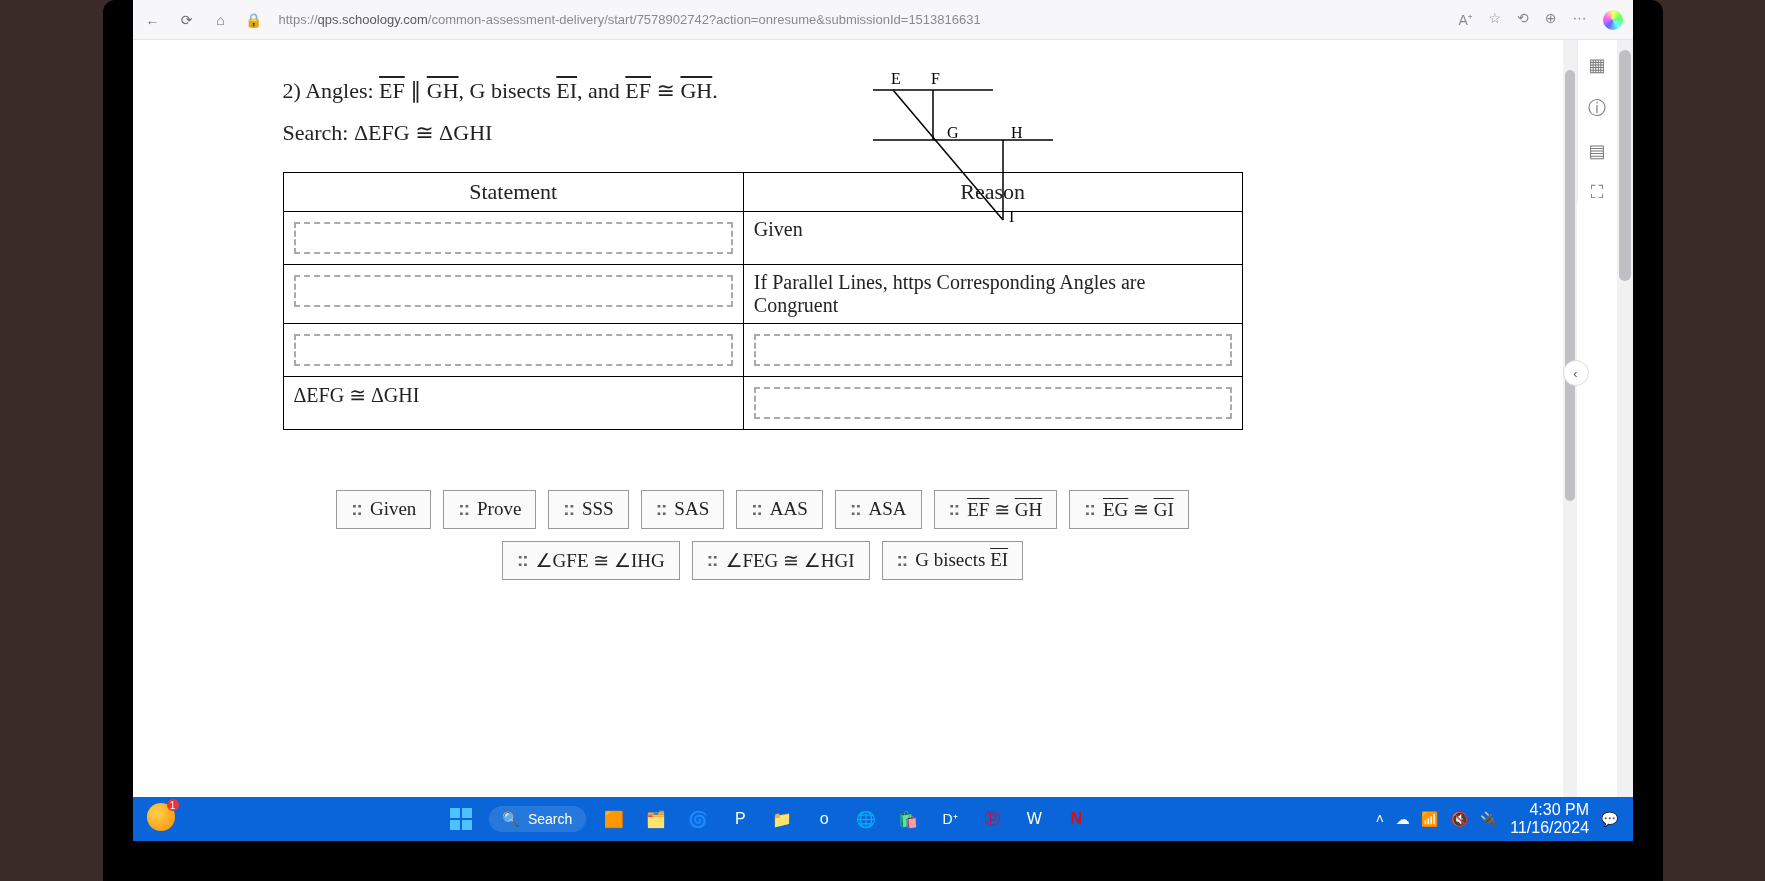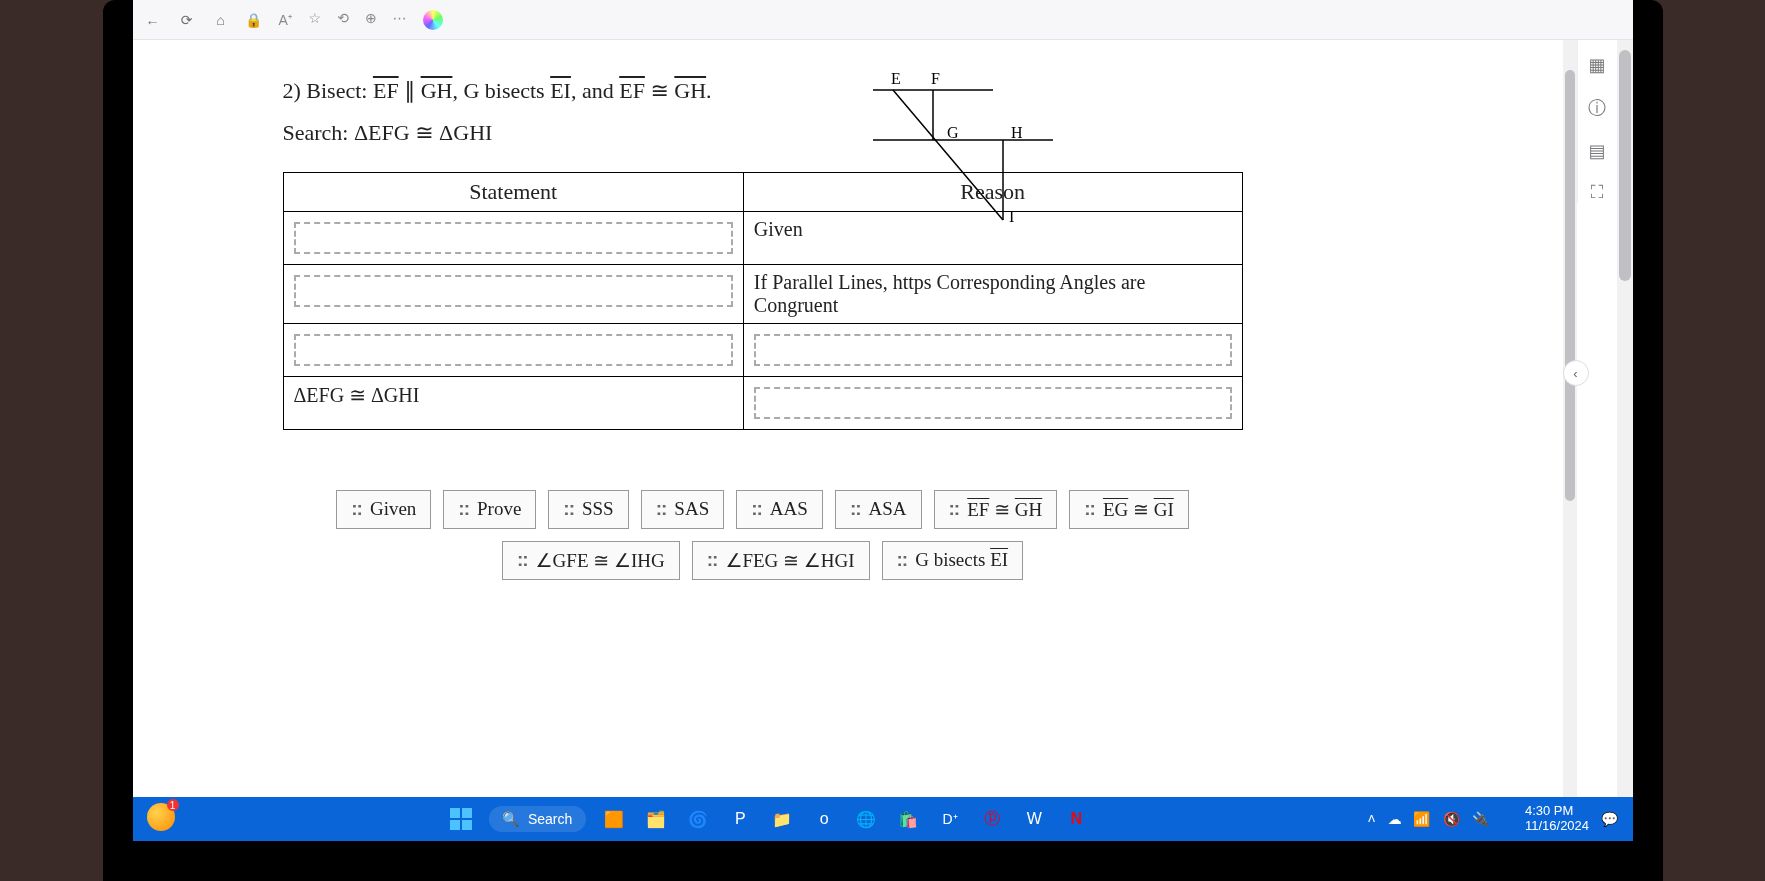--- a/index.html
+++ b/index.html
@@ -52,21 +52,21 @@
   .chip { border: 1px solid #999; background: #fafafa; padding: 7px 14px; font-size: 19px; display: flex; align-items: center; gap: 8px; }
   .chip .grip { font-family: Arial, sans-serif; font-weight: bold; color: #666; letter-spacing: -1px; }
 
   
   .taskbar { position: absolute; left: 30px; right: 30px; bottom: 40px; height: 44px; background: #0a66d8; display: flex; align-items: center; color: #fff; font-size: 14px; padding: 0 14px; }
   .taskbar .start-cluster { display:flex; align-items:center; gap:14px; margin-left: 300px;}
   .tb-icon { width: 28px; height: 28px; display: flex; align-items: center; justify-content: center; font-size: 16px; }
   .search-pill { display: flex; align-items: center; gap: 8px; background: rgba(255,255,255,0.12); padding: 5px 14px; border-radius: 18px; }
   .taskbar .spacer { flex: 1; }
   .tray { display: flex; align-items: center; gap: 12px; }
-  .clock { text-align: left; line-height: 1.15; font-size: 13px; margin-left: 23px; }
+  .clock { text-align: right; line-height: 1.15; font-size: 16px; }
   .weather-badge { position: absolute; left: 14px; top: 6px; width: 28px; height: 28px; border-radius: 50%; background: radial-gradient(circle at 35% 35%, #ffd24d, #ff8a00); display:flex; align-items:flex-start; justify-content:flex-end; }
   .weather-badge::after { content:"1"; font-size:10px; background:#e33; color:#fff; border-radius:50%; width:12px; height:12px; display:flex; align-items:center; justify-content:center; transform: translate(4px,-4px); }
 
   .win-logo { display: grid; grid-template-columns: 10px 10px; grid-template-rows: 10px 10px; gap: 2px; }
   .win-logo span:nth-child(1){background:#4cc2ff;}
   .win-logo span:nth-child(2){background:#4cc2ff;}
   .win-logo span:nth-child(3){background:#4cc2ff;}
   .win-logo span:nth-child(4){background:#4cc2ff;}
 
 </style>
@@ -74,36 +74,39 @@
 <body>
 
 <div class="laptop-frame">
   <div class="screen">
 
     <div class="chrome">
       <div class="nav-btn">←</div>
       <div class="nav-btn">⟳</div>
       <div class="nav-btn">⌂</div>
       <div class="nav-btn">🔒</div>
+      <div class="url">
+        https://<span class="host">qps.schoology.com</span><span>/common-assessment-delivery/start/7578902742?action=onresume&amp;submissionId=1513816631</span>
+      </div>
       <div class="right-icons">
         <span>A⁺</span>
         <span>☆</span>
         <span>⟲</span>
         <span>⊕</span>
         <span>⋯</span>
         <span class="ai-dot"></span>
       </div>
     </div>
 
     <div class="page-wrap">
       <div class="content-col">
 
         <div class="q-text">
           <span>2)</span>
-          <span>Bisect:</span>
+          <span>Angles:</span>
           <span class="overline math">EF</span> ∥ <span class="overline math">GH</span>, G bisects <span class="overline math">EI</span>, and <span class="overline math">EF</span> ≅ <span class="overline math">GH</span>.
           <br>
           <span>Search:</span>
           <span>ΔEFG ≅ ΔGHI</span>
         </div>
 
         <svg class="diagram" width="220" height="160">
           <g stroke="#000" stroke-width="1.5" fill="none">
             <line x1="20" y1="20" x2="140" y2="20"></line>
             <line x1="20" y1="70" x2="200" y2="70"></line>

